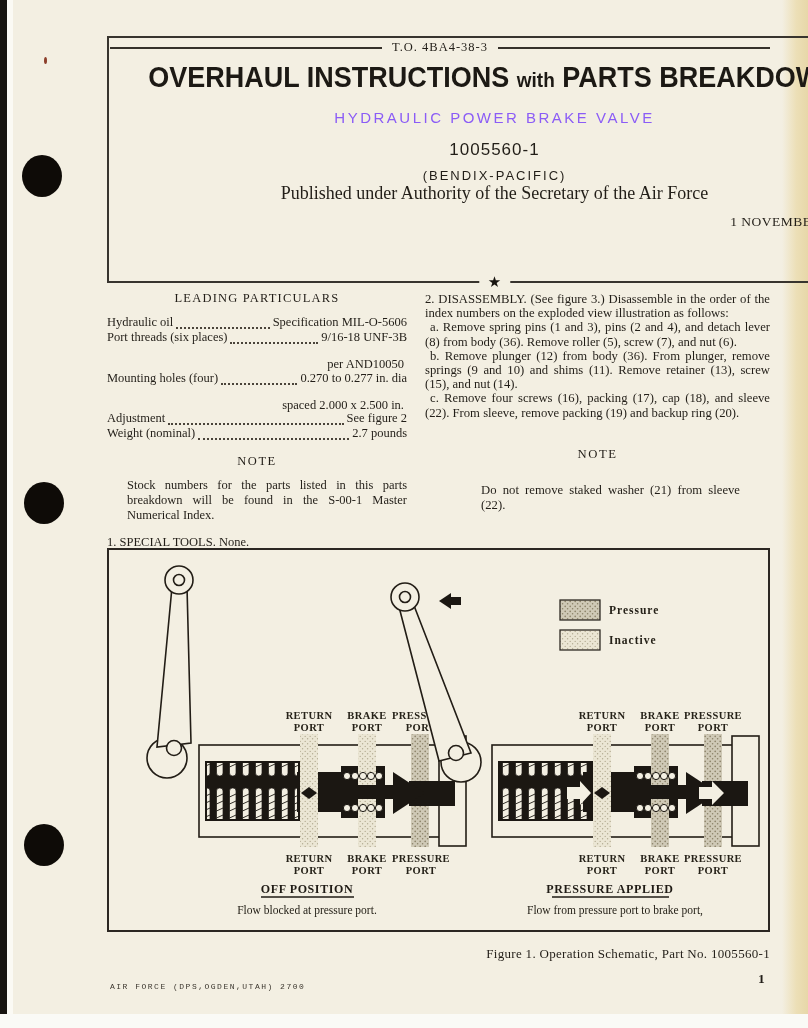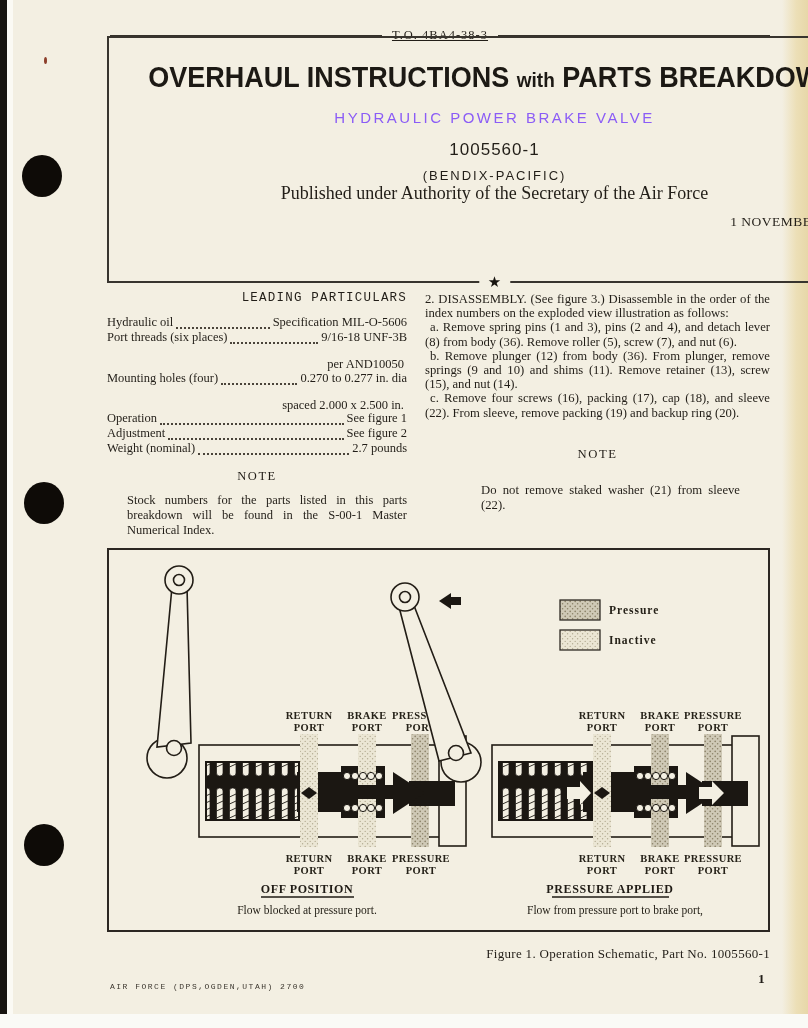--- a/index.html
+++ b/index.html
@@ -14,42 +14,42 @@
   .edge-left-sliver{position:absolute;left:7px;top:0;width:6px;height:100%;background:#fbfaf4;}
   .edge-right{position:absolute;right:0;top:0;width:26px;height:100%;
     background:linear-gradient(90deg, rgba(236,226,196,0) 0%, #ecdfb7 55%, #e7d7a8 100%);}
   .edge-bottom{position:absolute;left:0;bottom:0;width:100%;height:14px;background:#fafaf6;}
   .hole{position:absolute;width:40px;height:42px;border-radius:50%;background:#0e0b07;}
   .speck{position:absolute;border-radius:50%;}
 
   
   .to-rule-wrap{position:absolute;left:110px;top:24px;width:660px;display:flex;align-items:center;}
   .to-rule{flex:1;border-top:2px solid #35312a;}
-  .to-text{margin:4px 10px;font-size:12.5px;letter-spacing:1px;white-space:nowrap;text-decoration:underline;}
+  .to-text{margin:16px 10px;font-size:12.5px;letter-spacing:1px;white-space:nowrap;}
 
   
   .title-box{position:absolute;left:107px;top:36px;width:775px;height:247px;
     border:2px solid #38342e;box-sizing:border-box;text-align:center;}
   .doc-title{margin-top:24px;font-family:"Liberation Sans", sans-serif;font-weight:700;
     font-size:27px;letter-spacing:0;color:#1c1914;transform:scaleY(1.06);}
   .doc-title .with{font-size:19px;font-weight:700;}
   .doc-subtitle{margin-top:16px;font-family:"Liberation Sans", sans-serif;font-size:15px;
     letter-spacing:2.5px;color:#8b5cf6;}
   .part-number{margin-top:14px;font-family:"Liberation Sans", sans-serif;font-size:17px;letter-spacing:1px;}
   .manufacturer{margin-top:8px;font-family:"Liberation Sans", sans-serif;font-size:13px;letter-spacing:2px;}
   .authority{font-size:18px;}
   .pub-date{margin-top:10px;text-align:right;padding-right:26px;font-size:13.5px;letter-spacing:0.5px;}
   .star{position:absolute;left:50%;bottom:-12px;transform:translateX(-50%);
     background:#f3efe2;padding:0 9px;font-size:15px;color:#17140f;line-height:1.4;}
 
   
   .columns{position:absolute;left:107px;top:292px;width:663px;display:flex;gap:18px;}
   .col-left{width:300px;flex:none;font-size:12.5px;line-height:13.8px;}
   .col-right{flex:1;font-size:12.7px;line-height:14.2px;}
-  .lp-heading{text-align:right;letter-spacing:1.2px;margin-bottom:10px;font-size:12.5px;font-family:Liberation Mono, monospace;}
+  .lp-heading{text-align:center;letter-spacing:1.2px;margin-bottom:10px;font-size:12.5px;}
   .lp-row{display:flex;align-items:baseline;}
   .lp-label{white-space:nowrap;}
   .lp-value{white-space:nowrap;}
   .lp-dots{flex:1;border-bottom:2px dotted #4a443a;margin:0 3px 2px 3px;min-width:10px;height:11px;align-self:flex-end;}
   .lp-cont{text-align:right;padding-right:3px;margin-top:12px;}
   .note-heading{text-align:center;letter-spacing:1.5px;margin:13px 0 9px 0;}
   .lp-note{margin-left:20px;line-height:15px;text-align:justify;}
   .special-tools{margin-top:13px;}
   .col-right p{margin:0;text-align:justify;}
   .col-right p.sub{text-indent:5px;}
@@ -122,25 +122,20 @@
       <span class="lp-dots"></span>
       <span class="lp-value">9/16-18 UNF-3B</span>
     </div>
     <div class="lp-cont">per AND10050</div>
     <div class="lp-row">
       <span class="lp-label">Mounting holes (four)</span>
       <span class="lp-dots"></span>
       <span class="lp-value">0.270 to 0.277 in. dia</span>
     </div>
     <div class="lp-cont">spaced 2.000 x 2.500 in.</div>
-    <div class="lp-row">
-      <span class="lp-label">Operation</span>
-      <span class="lp-dots"></span>
-      <span class="lp-value">See figure 1</span>
-    </div>
     <div class="lp-row">
       <span class="lp-label">Adjustment</span>
       <span class="lp-dots"></span>
       <span class="lp-value">See figure 2</span>
     </div>
     <div class="lp-row">
       <span class="lp-label">Weight (nominal)</span>
       <span class="lp-dots"></span>
       <span class="lp-value">2.7 pounds</span>
     </div>

